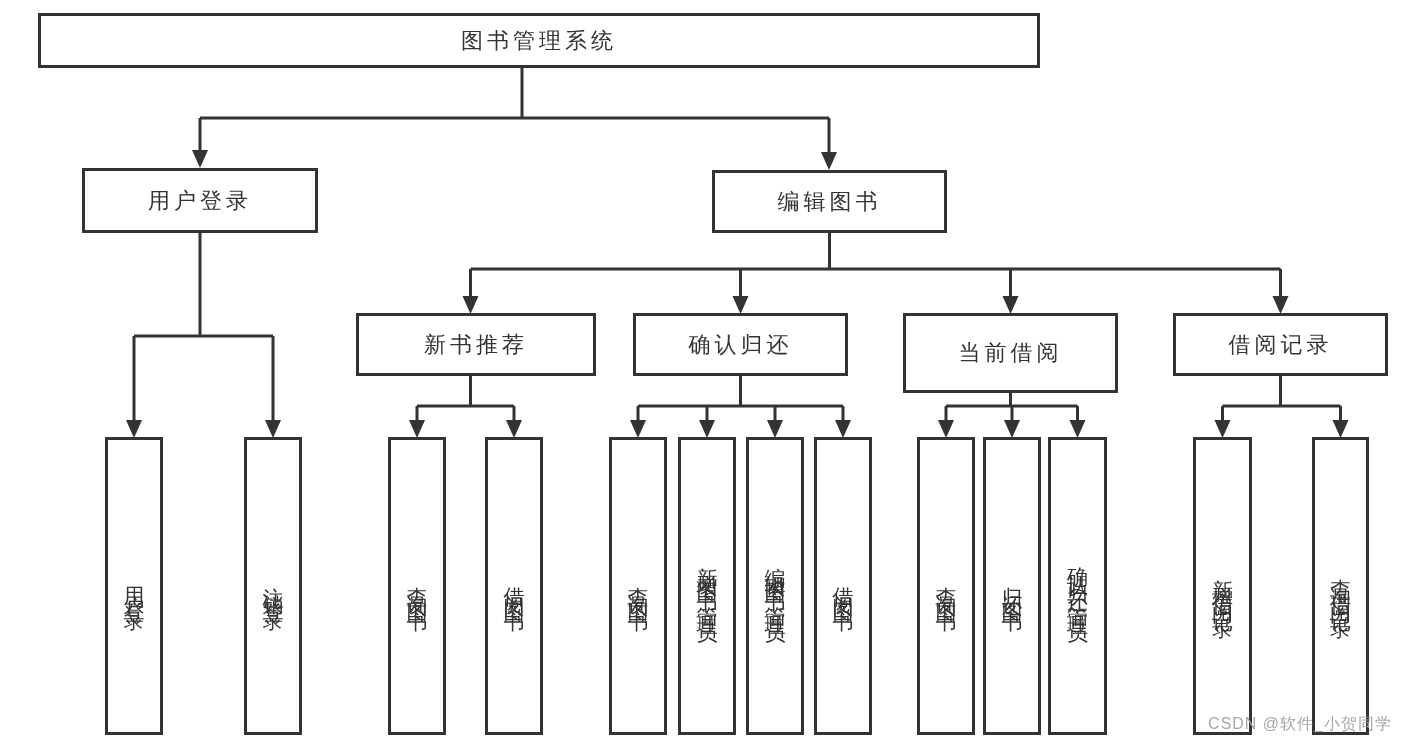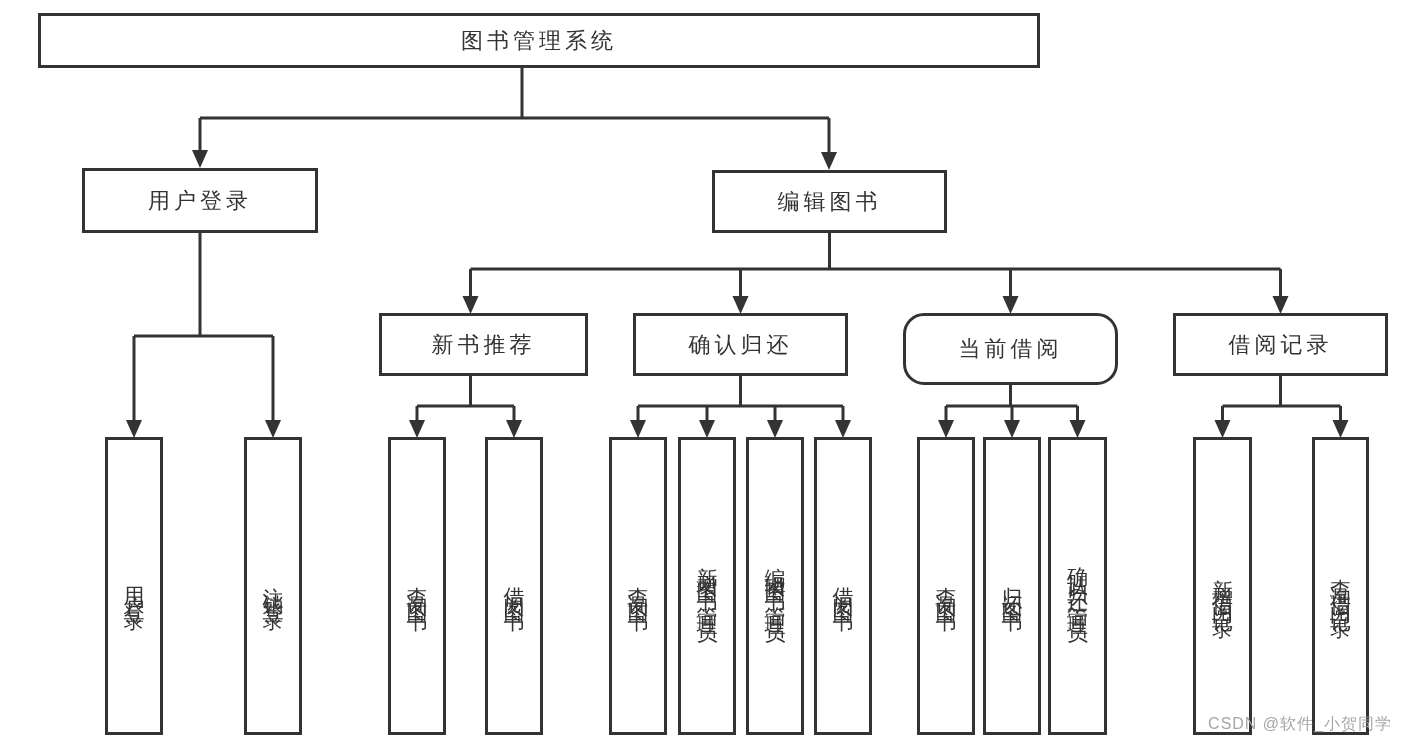--- a/index.html
+++ b/index.html
@@ -36,23 +36,23 @@
     writing-mode: vertical-rl;
     text-orientation: mixed;
     font-size: 21px;
     letter-spacing: 8px;
     color: #333333;
   }
   
   .n-root   { left: 38px;   top: 13px;  width: 1002px; height: 55px; }
   .n-login  { left: 82px;   top: 168px; width: 236px;  height: 65px; }
   .n-mgmt   { left: 712px;  top: 170px; width: 235px;  height: 63px; }
-  .n-l3a    { left: 379px;  top: 313px; width: 209px;  height: 63px; }
+  .n-l3a    { left: 356px;  top: 313px; width: 240px;  height: 63px; }
   .n-l3b    { left: 633px;  top: 313px; width: 215px;  height: 63px; }
-  .n-l3c    { left: 903px;  top: 313px; width: 215px;  height: 72px; border-radius: 21px; }
+  .n-l3c    { left: 903px;  top: 313px; width: 215px;  height: 80px; }
   .n-l3d    { left: 1173px; top: 313px; width: 215px;  height: 63px; }
   .leaf     { top: 437px; width: 58px; height: 298px; }
   .lf-u1 { left: 105px; }
   .lf-u2 { left: 244px; }
   .lf-r1 { left: 388px; }
   .lf-r2 { left: 485px; }
   .lf-b1 { left: 609px; }
   .lf-b2 { left: 678px; }
   .lf-b3 { left: 746px; }
   .lf-b4 { left: 814px; }

